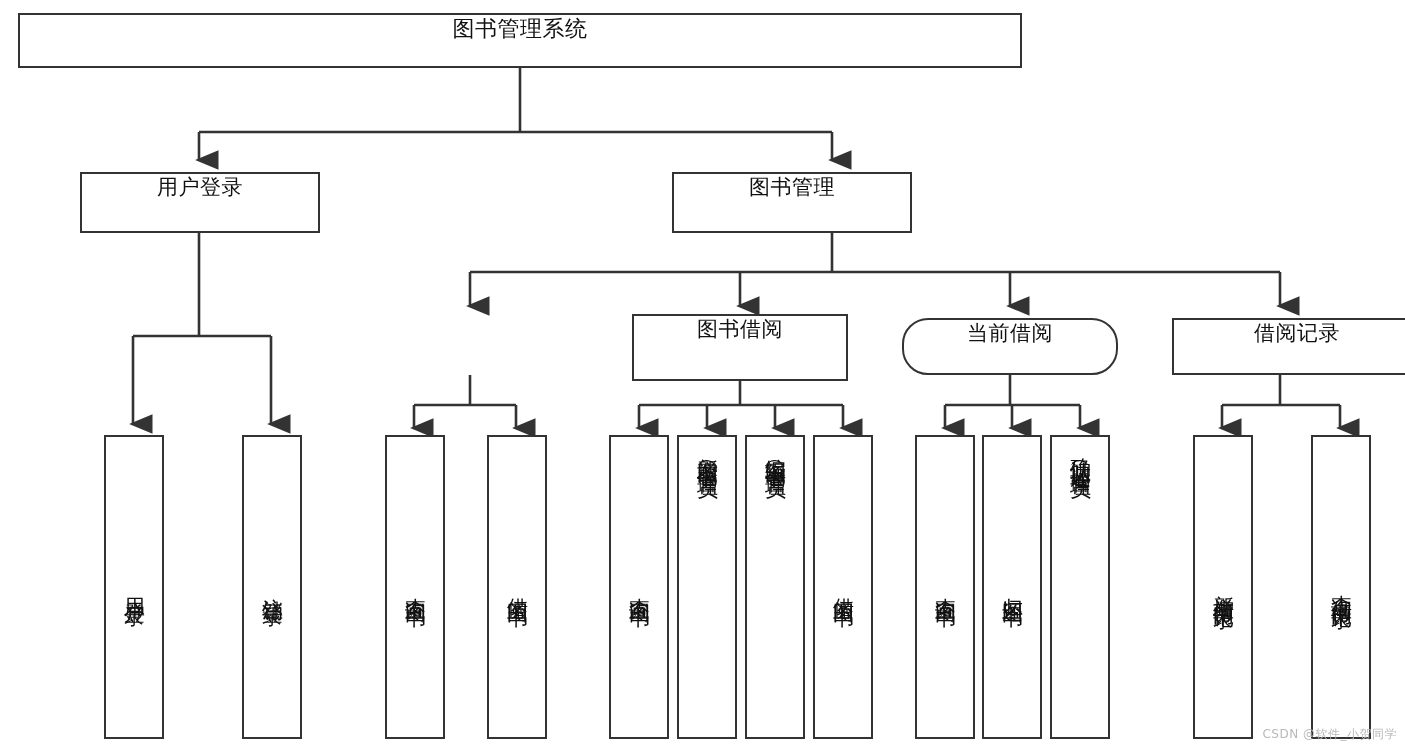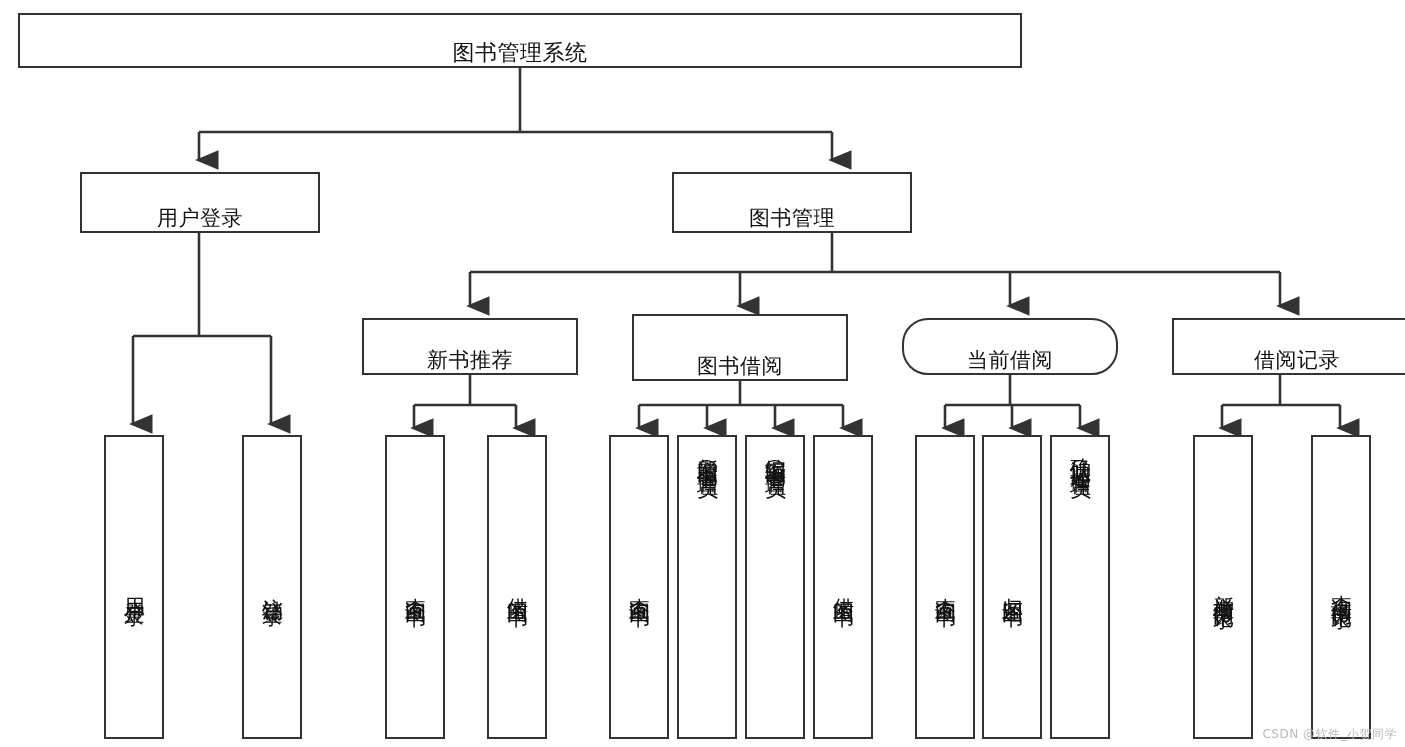--- a/index.html
+++ b/index.html
@@ -19,21 +19,21 @@
     left:0;top:0;
     width:1405px;height:747px;
     pointer-events:none;
   }
   .node{
     position:absolute;
     box-sizing:border-box;
     background:#ffffff;
     border:2.5px solid #333333;
     display:flex;
-    align-items:flex-end;
+    align-items:flex-start;
     justify-content:center;
     font-size:21px;
     line-height:1.25;
     letter-spacing:0.5px;
     color:#111111;
   }
   .node.root{font-size:22px;}
   .leaf{
     position:absolute;
     box-sizing:border-box;
@@ -122,23 +122,20 @@
     <span>图书管理系统</span>
   </div>
 
   <div class="node" style="left:80px;top:172px;width:240px;height:61px;">
     <span>用户登录</span>
   </div>
   <div class="node" style="left:672px;top:172px;width:240px;height:61px;">
     <span>图书管理</span>
   </div>
 
-  <div class="node" style="left:362px;top:318px;width:216px;height:57px;">
-    <span>新书推荐</span>
-  </div>
   <div class="node" style="left:632px;top:314px;width:216px;height:67px;">
     <span>图书借阅</span>
   </div>
   <div class="node" style="left:902px;top:318px;width:216px;height:57px;border-radius:26px;">
     <span>当前借阅</span>
   </div>
   <div class="node" style="left:1172px;top:318px;width:250px;height:57px;">
     <span>借阅记录</span>
   </div>
 

